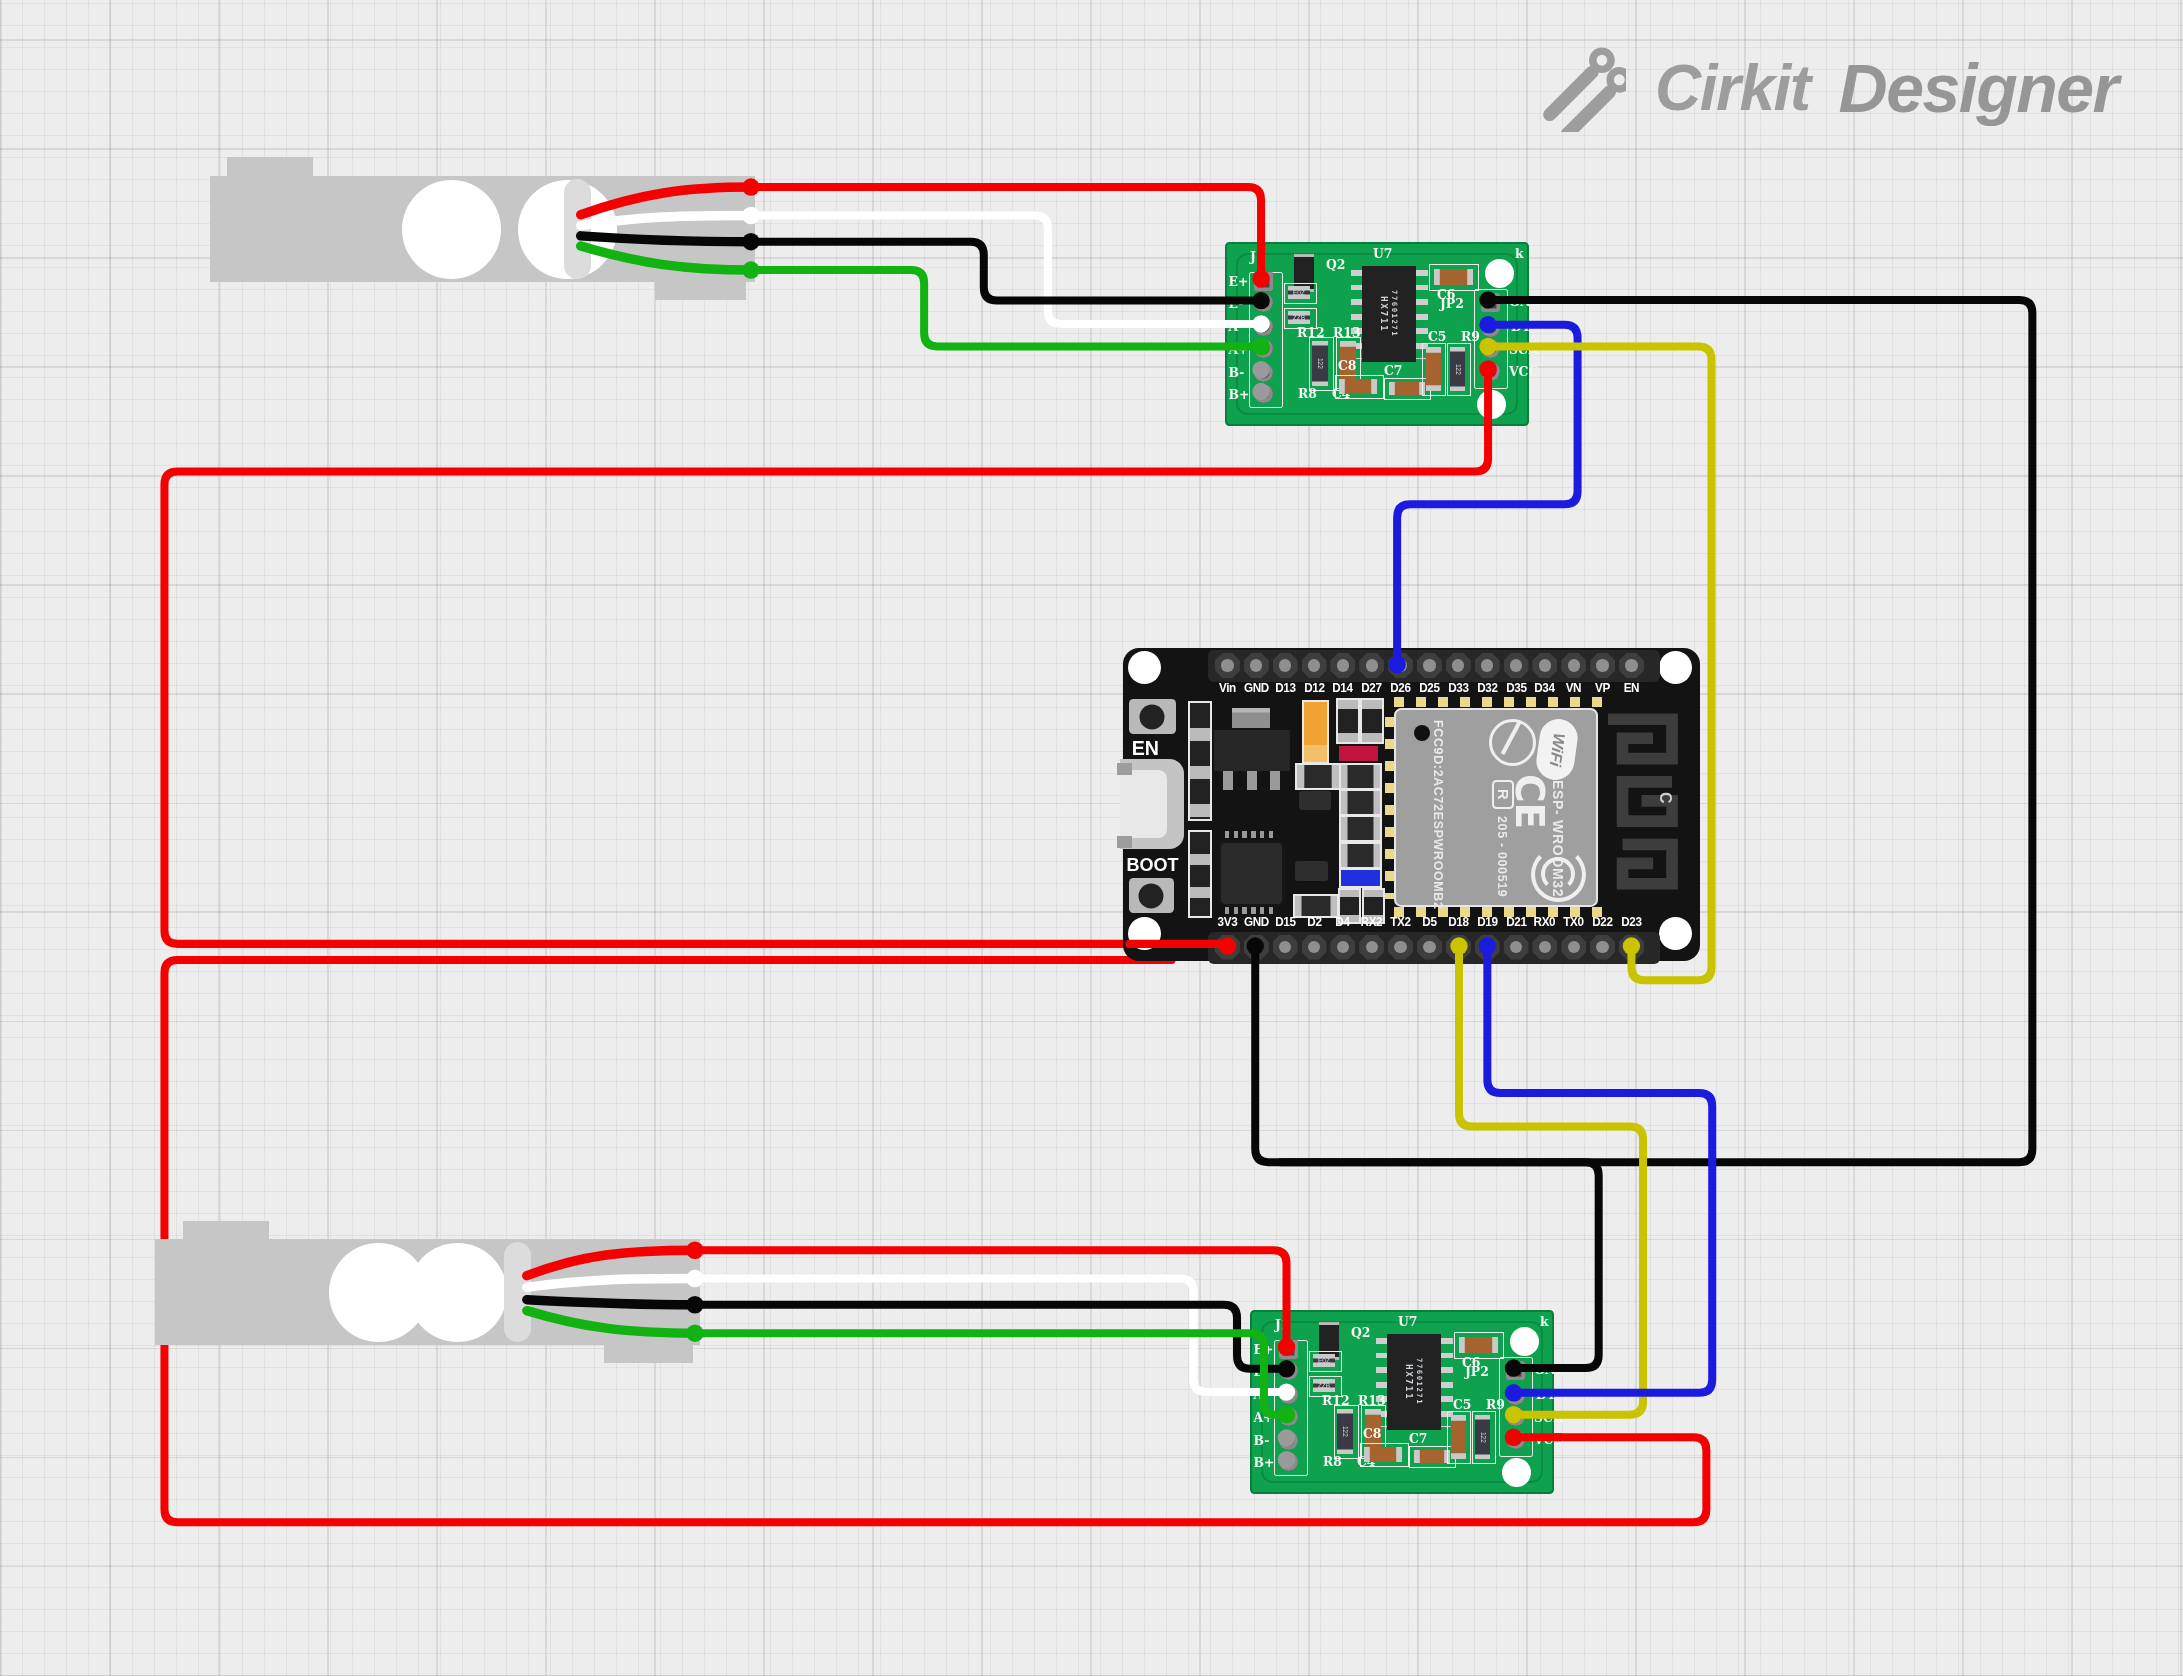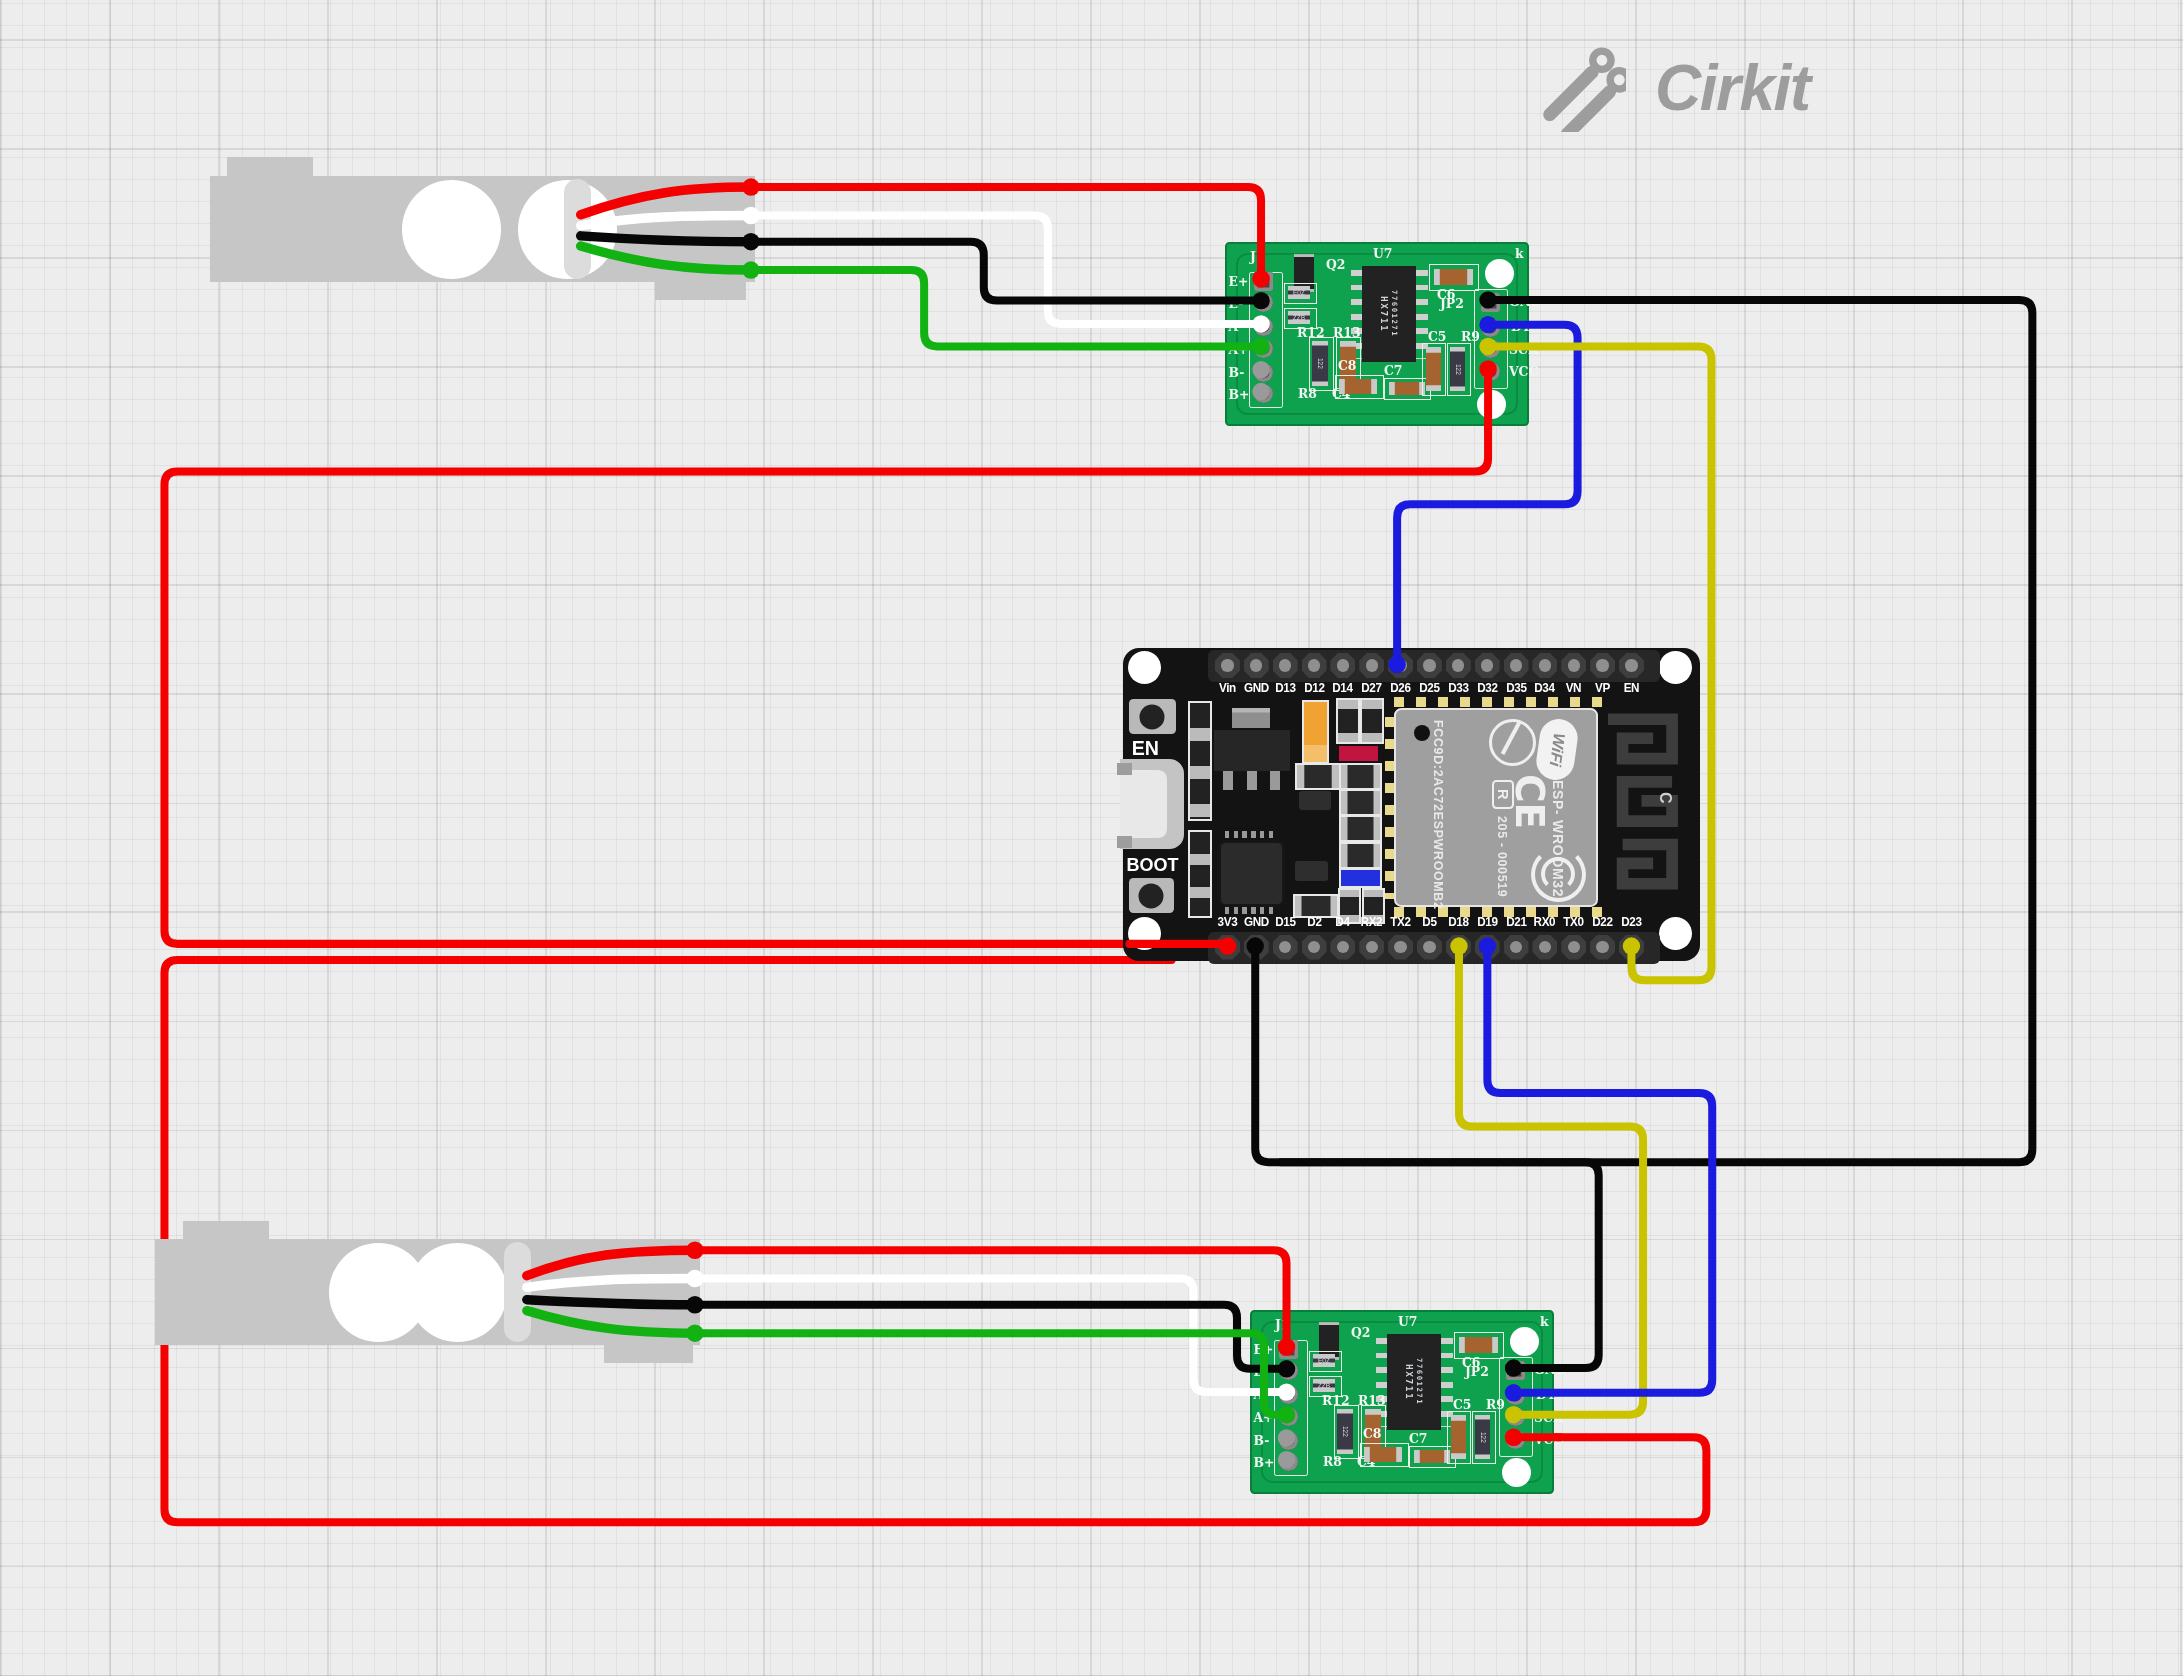--- a/index.html
+++ b/index.html
@@ -518,20 +518,21 @@
   <div id="logo">
     <svg width="96" height="87" viewBox="0 0 44 40">
       <g stroke="#9d9d9d" fill="none">
         <circle cx="33" cy="7" r="4.2" stroke-width="3.4"></circle>
         <line x1="28.5" y1="12.5" x2="9" y2="32" stroke-width="6" stroke-linecap="round"></line>
         <circle cx="41" cy="16" r="4.2" stroke-width="3.4"></circle>
         <line x1="36.5" y1="21.5" x2="17" y2="41" stroke-width="6" stroke-linecap="round"></line>
       </g>
     </svg>
     <span class="lt">Cirkit</span>
+    <span class="lb">Designer</span>
   </div>
 
   <svg id="wo" class="wirelayer" width="2183" height="1676" viewBox="0 0 3000 2303">
       <path d="M798 295 C880 266,940 257,1035 257" fill="none" stroke="#f40000" stroke-width="13" stroke-linecap="round"></path>
       <path d="M798 310 C880 297,940 296,1035 296" fill="none" stroke="#ffffff" stroke-width="13" stroke-linecap="round"></path>
       <path d="M798 324 C880 330,940 332,1035 332" fill="none" stroke="#070707" stroke-width="13" stroke-linecap="round"></path>
       <path d="M798 338 C880 362,940 371,1035 371" fill="none" stroke="#12b212" stroke-width="13" stroke-linecap="round"></path>
       <path d="M724 1753 C800 1724,860 1718,958 1718" fill="none" stroke="#f40000" stroke-width="13" stroke-linecap="round"></path>
       <path d="M724 1769 C800 1758,860 1757,958 1757" fill="none" stroke="#ffffff" stroke-width="13" stroke-linecap="round"></path>
       <path d="M724 1786 C800 1790,860 1793,958 1793" fill="none" stroke="#070707" stroke-width="13" stroke-linecap="round"></path>

